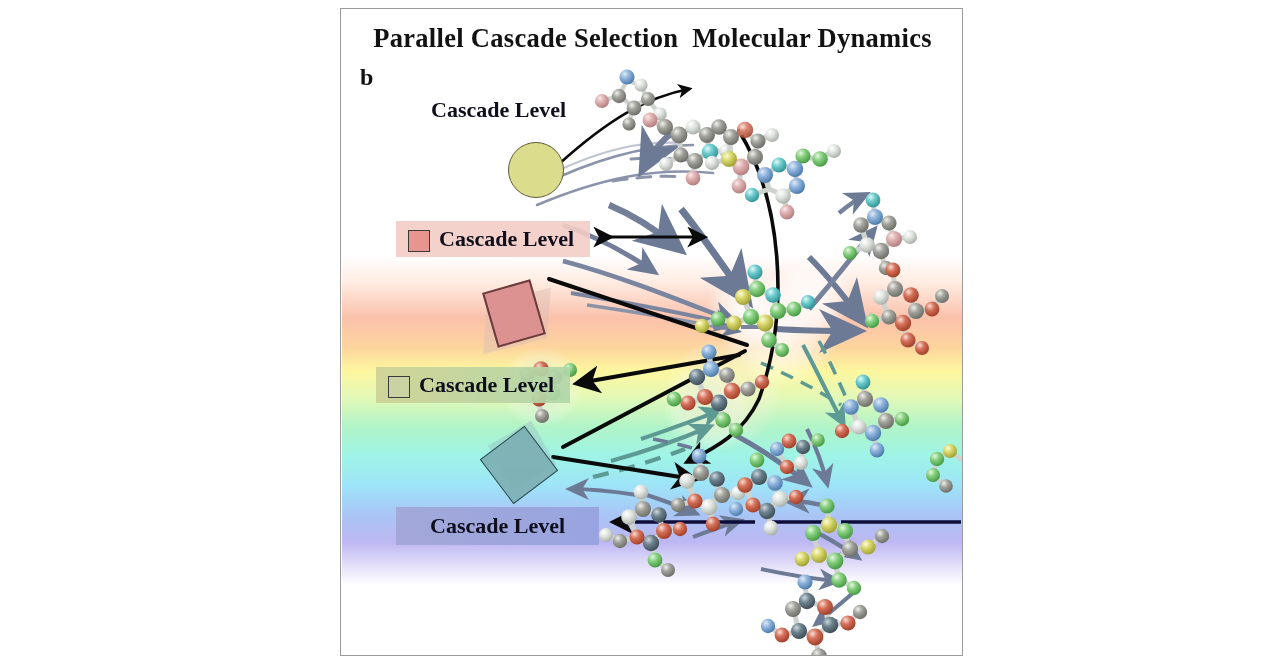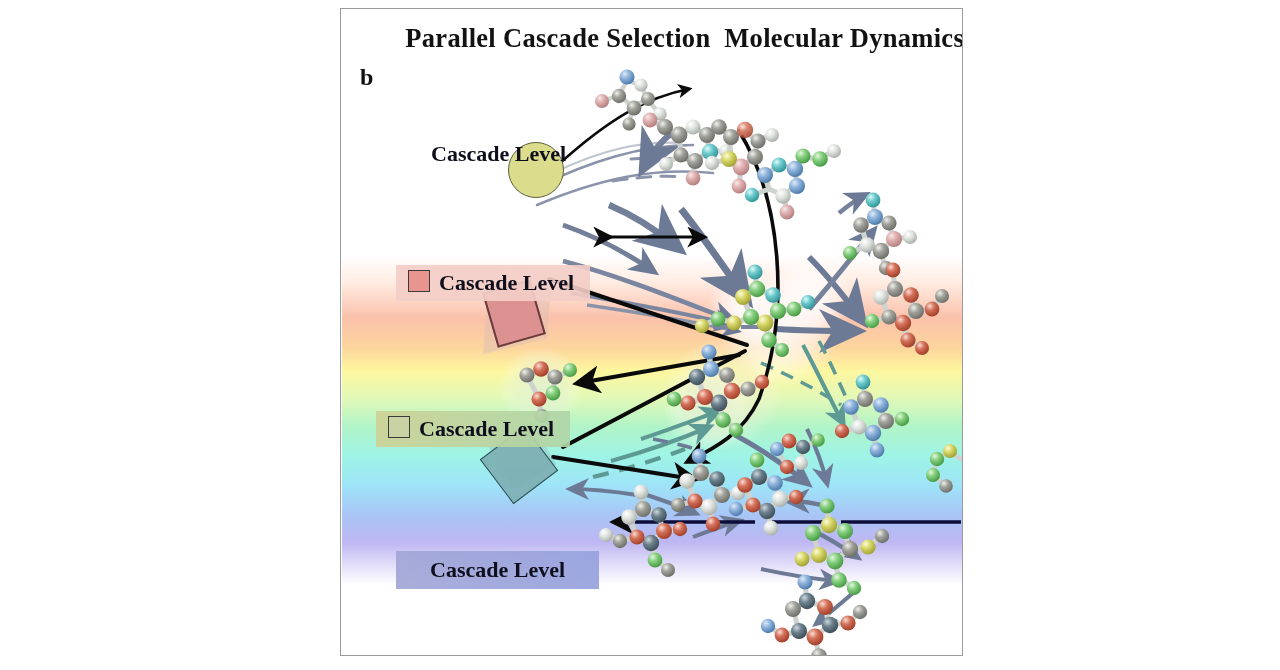--- a/index.html
+++ b/index.html
@@ -42,43 +42,42 @@
       rgba(160,190,245,0.90) 79%,
       rgba(178,170,240,0.85) 87%,
       rgba(205,195,245,0.45) 95%,
       rgba(255,255,255,1) 100%);
   }
   
   #fig-title {
     position: absolute;
     left: 0; top: 14px;
     width: 623px;
-    text-align: right;
+    text-align: center;
     font-size: 26.5px;
     font-weight: bold;
     letter-spacing: 0.3px;
     color: #121212;
     white-space: pre;
   }
   #panel-letter {
     position: absolute;
     left: 19px; top: 55px;
     font-size: 24px;
     font-weight: bold;
     color: #111111;
   }
   
   .level-label {
     position: absolute;
     display: flex;
-    align-items: flex-start;
+    align-items: flex-end;
     font-weight: bold;
     color: #0e0e1c;
     white-space: nowrap;
-    margin-top: 44px;
   }
   .level-swatch {
     display: inline-block;
     width: 22px; height: 22px;
     border: 1.4px solid #3a3a3a;
     margin-right: 9px;
     flex: 0 0 auto;
   }
   #level-label-0 {
     left: 90px; top: 88px;

